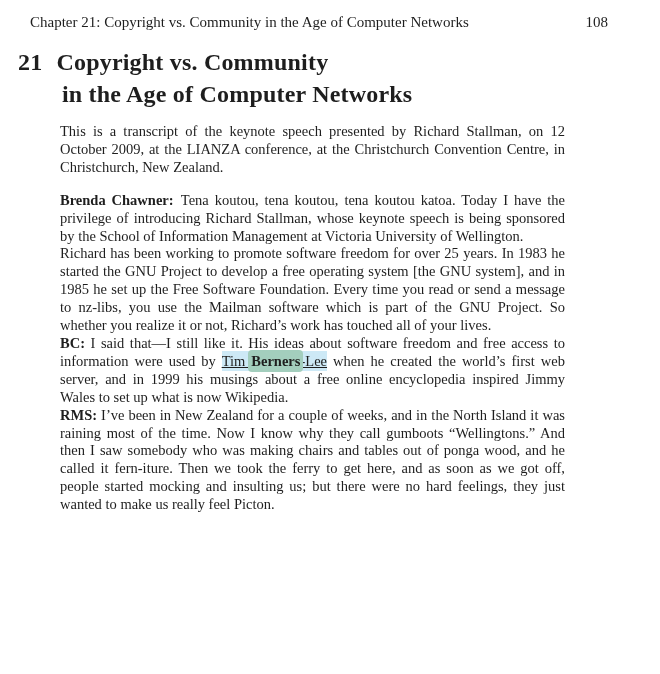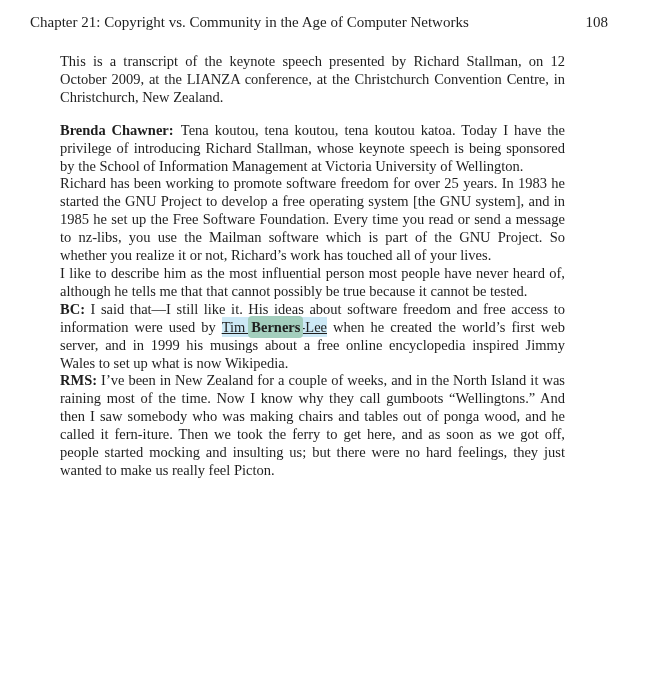--- a/index.html
+++ b/index.html
@@ -39,21 +39,21 @@
     letter-spacing: 0.2px;
   }
   h1.chapter-title .chnum {
     display: inline-block;
     margin-right: 14px;
   }
   h1.chapter-title .t2 {
     padding-left: 44px;
   }
   .body-text {
-    margin: 22px 95px 0 60px;
+    margin: 13px 95px 0 60px;
     font-size: 14.5px;
     line-height: 17.9px;
     text-align: justify;
   }
   .body-text p {
     margin: 0;
     padding: 0;
   }
   .body-text p.gap-before {
     margin-top: 15px;
@@ -76,21 +76,24 @@
   }
 </style>
 </head>
 <body>
 
 <div class="page">
   <div class="running-header">
     <span>Chapter 21: Copyright vs. Community in the Age of Computer Networks</span>
     <span class="pageno">108</span>
   </div>
+  <h1 class="chapter-title">
+    <div class="t1"><span class="chnum">21</span><span>Copyright vs. Community</span></div>
+    <div class="t2">in the Age of Computer Networks</div>
+  </h1>
   <div class="body-text">
       <p><span>This is a transcript of the keynote speech presented by Richard Stallman, on 12 October 2009, at the LIANZA conference, at the Christchurch Convention Centre, in Christchurch, New Zealand.</span></p>
       <p class="gap-before"><span class="speaker">Brenda Chawner:</span><span> Tena koutou, tena koutou, tena koutou katoa.  Today I have the privilege of introducing Richard Stallman, whose keynote speech is being sponsored by the School of Information Management at Victoria University of Wellington.</span></p>
       <p><span>Richard has been working to promote software freedom for over 25 years. In 1983 he started the GNU Project to develop a free operating system [the GNU system], and in 1985 he set up the Free Software Foundation.  Every time you read or send a message to nz-libs, you use the Mailman software which is part of the GNU Project.  So whether you realize it or not, Richard’s work has touched all of your lives.</span></p>
-      <p><span>I like to describe him as the most influential person most people have never heard of, although he tells me that that cannot possibly be true because it cannot be tested.</span></p>
       <p><span class="speaker">BC:</span><span> I said that—I still like it.  His ideas about software freedom and free access to information were used by </span><span class="hl-blue">Tim </span><span class="hl-green">Berners</span><span class="hl-blue">-Lee</span><span> when he created the world’s first web server, and in 1999 his musings about a free online encyclopedia inspired Jimmy Wales to set up what is now Wikipedia.</span></p>
       <p><span class="speaker">RMS:</span><span> I’ve been in New Zealand for a couple of weeks, and in the North Island it was raining most of the time.  Now I know why they call gumboots “Wellingtons.”  And then I saw somebody who was making chairs and tables out of ponga wood, and he called it fern-iture.  Then we took the ferry to get here, and as soon as we got off, people started mocking and insulting us; but there were no hard feelings, they just wanted to make us really feel Picton.</span></p>
     </div>
 </div>
 
 </body></html>

